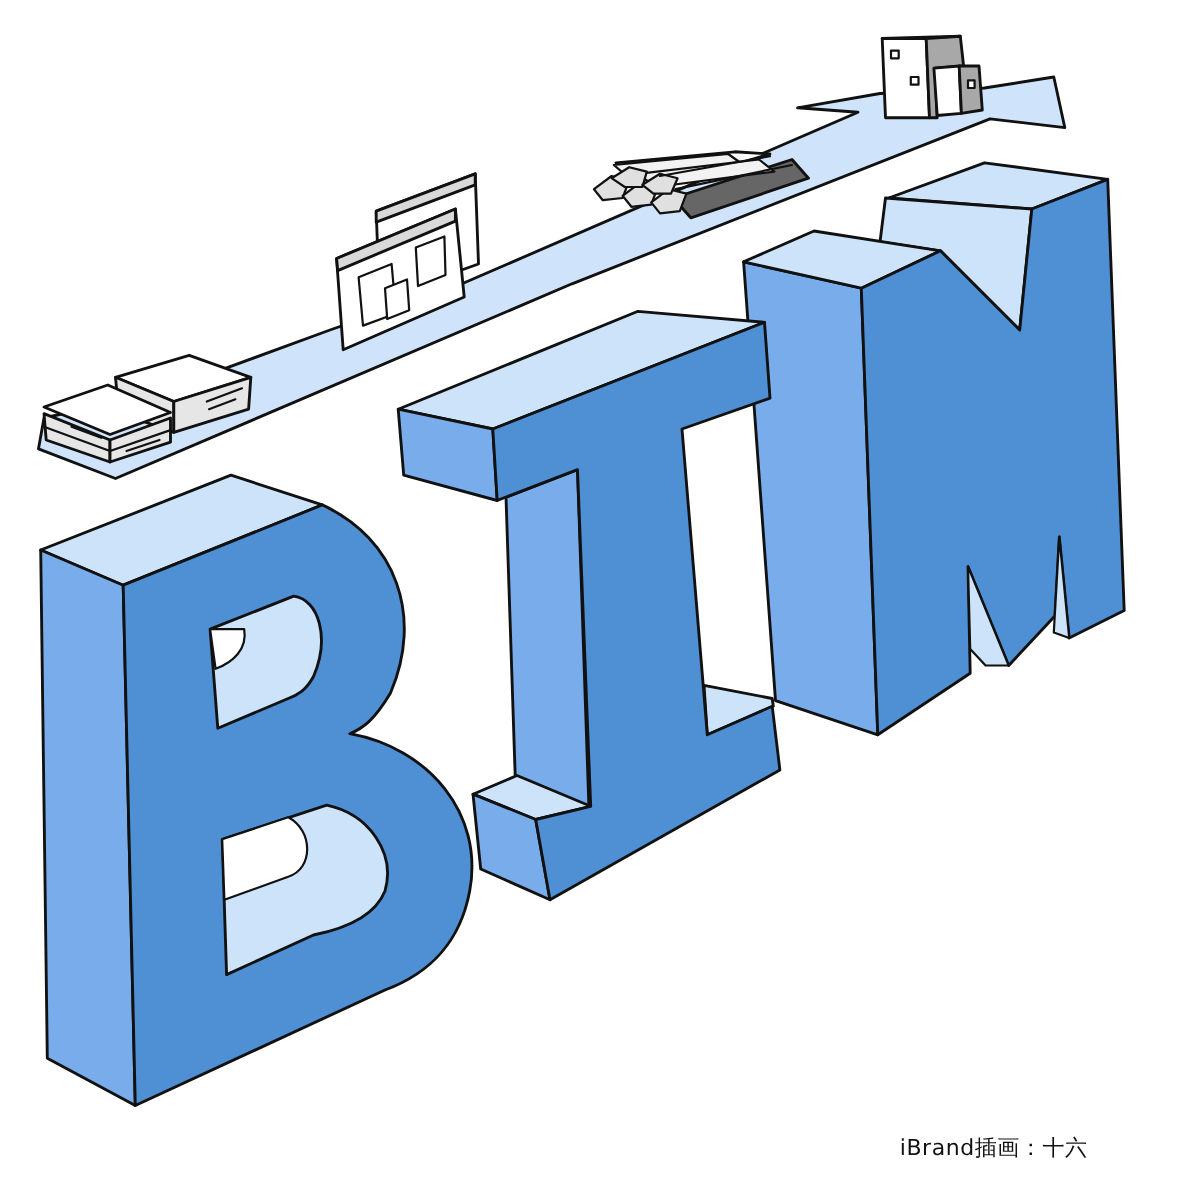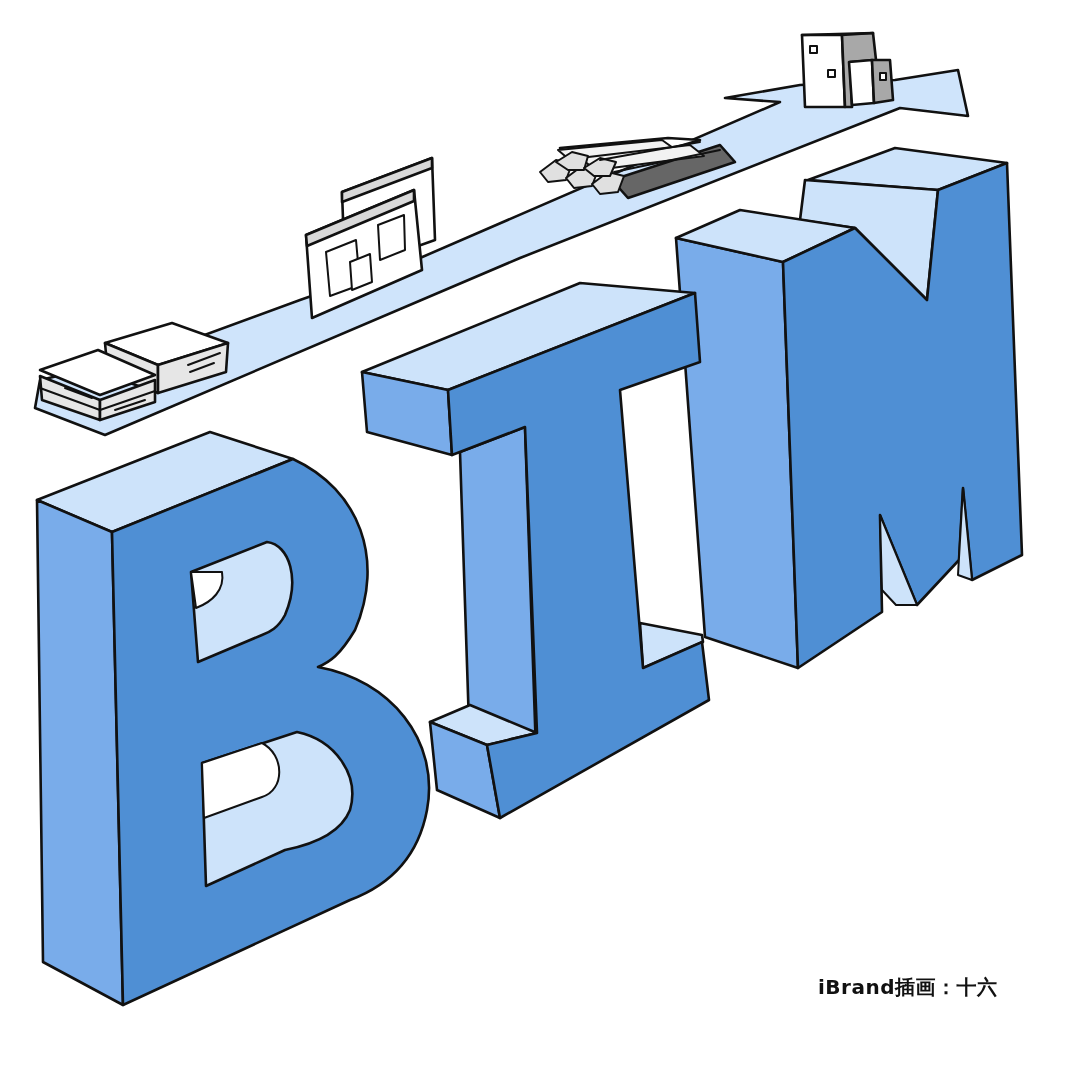--- a/index.html
+++ b/index.html
@@ -1,21 +1,21 @@
 <!DOCTYPE html>
 <html><head>
 <meta charset="utf-8">
 <style>
   html, body { margin: 0; padding: 0; background: #ffffff; }
   .canvas { position: relative; width: 1075px; height: 1080px; background: #ffffff; overflow: hidden; }
   svg.art { position: absolute; left: 0; top: 0; width: 1075px; height: 1080px; }
   .credit {
-    position: absolute; left: 818px; top: 974px;
+    position: absolute; left: 818px; top: 1030px;
     font-family: "DejaVu Sans", "Liberation Sans", sans-serif;
-    font-weight: bold; font-size: 20px; color: #111111; letter-spacing: 0.5px;
+    font-weight: normal; font-size: 20px; color: #111111; letter-spacing: 0.5px;
     white-space: nowrap;
   }
   .stk { stroke: #111; stroke-width: 2.6; stroke-linejoin: round; stroke-linecap: round; }
   .thin { stroke: #111; stroke-width: 2; stroke-linejoin: round; stroke-linecap: round; }
 </style>
 </head>
 <body>
 
 <div class="canvas">
   <svg class="art" viewBox="0 0 1075 1080">

